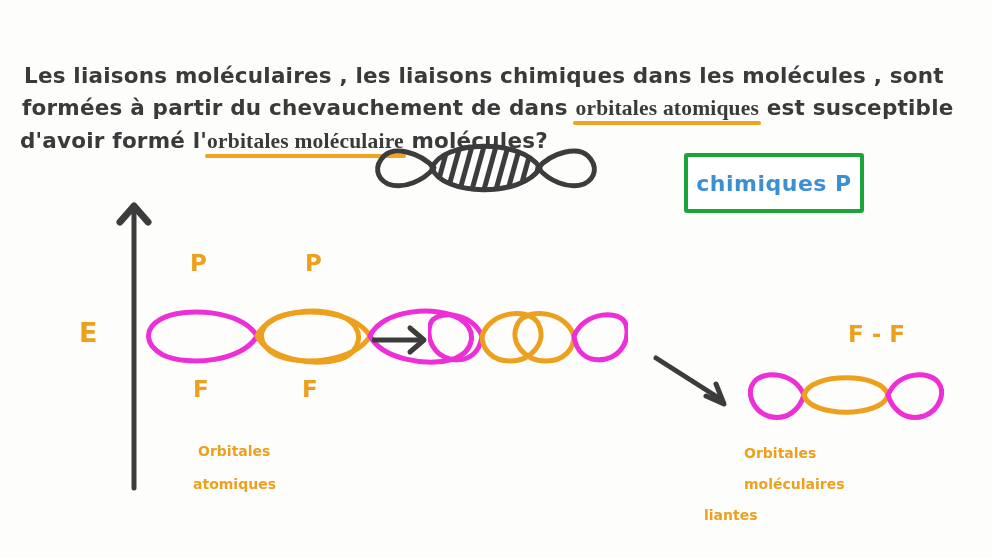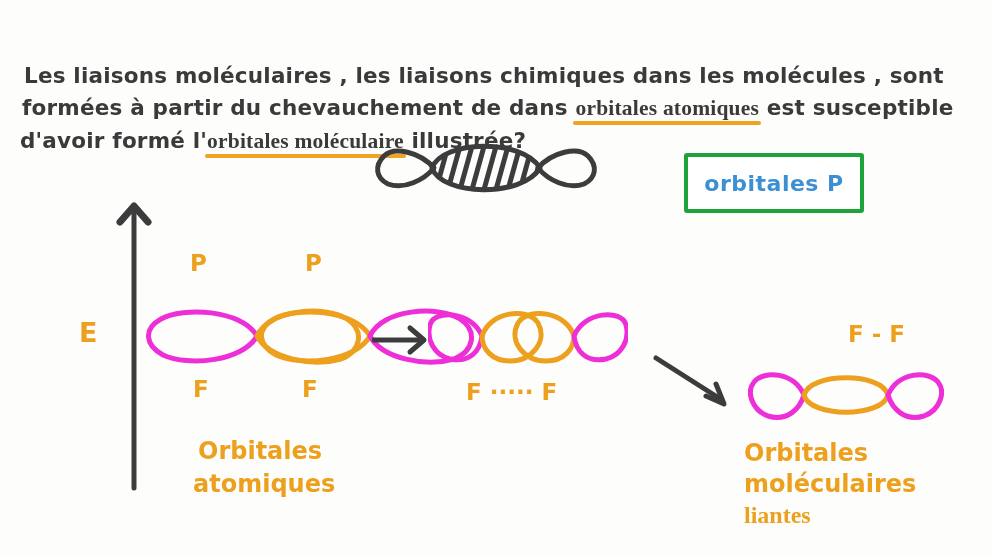--- a/index.html
+++ b/index.html
@@ -86,35 +86,35 @@
   
   .hlabel {
     position: absolute;
     font-family: "DejaVu Sans", sans-serif;
     font-weight: 700;
     color: #eda01e;
     white-space: pre;
     line-height: 29px;
   }
   .hlabel.big   { font-size: 23px; }
-  .hlabel.mid   { font-size: 24px; }
+  .hlabel.mid   { font-size: 14px; }
   .hlabel.axis  { font-size: 27px; color: #eda01e; }
 
   svg { display: block; }
   .sv { position: absolute; }
 </style>
 </head>
 <body style="background: rgb(253, 253, 252);">
 
 <div id="board">
 
   <div class="question">
     <div class="qline l1">Les liaisons moléculaires , les liaisons chimiques dans les molécules , sont</div>
     <div class="qline l2"><span>formées à partir du chevauchement de dans </span><span class="uline" style="--ul: #efa321;">orbitales atomiques</span><span> est susceptible</span></div>
-    <div class="qline l3"><span>d'avoir formé l'</span><span class="uline" style="--ul: #efa321;">orbitales moléculaire</span><span> illustrée?</span></div>
+    <div class="qline l3"><span>d'avoir formé l'</span><span class="uline" style="--ul: #efa321;">orbitales moléculaire</span><span> molécules?</span></div>
   </div>
 
   <svg class="sv" style="left:372px; top:132px;" width="240" height="72" viewBox="0 0 240 72">
     <defs>
       <clipPath id="lobeClip">
         <path d="M60 36 C 70 8, 150 6, 168 36 C 150 66, 70 64, 60 36 Z"></path>
       </clipPath>
     </defs>
 
     <path d="M62 36 C 48 20, 22 14, 12 24 C 2 34, 4 46, 16 52 C 32 58, 52 48, 62 36 Z" fill="none" stroke="#3c3c3c" stroke-width="5" stroke-linejoin="round"></path>
@@ -130,21 +130,21 @@
       <line x1="96" y1="72" x2="116" y2="0"></line>
       <line x1="108" y1="72" x2="128" y2="0"></line>
       <line x1="120" y1="72" x2="140" y2="0"></line>
       <line x1="132" y1="72" x2="152" y2="0"></line>
       <line x1="144" y1="72" x2="164" y2="0"></line>
       <line x1="156" y1="72" x2="176" y2="0"></line>
     </g>
   </svg>
 
   <div class="answer-box">
-    <span class="answer-text">orbitales P</span>
+    <span class="answer-text">chimiques P</span>
   </div>
 
   <svg class="sv" style="left:112px; top:196px;" width="46" height="300" viewBox="0 0 46 300">
     <line x1="22" y1="292" x2="22" y2="16" stroke="#3c3c3c" stroke-width="5" stroke-linecap="round"></line>
     <polyline points="8,26 22,10 36,26" fill="none" stroke="#3c3c3c" stroke-width="7" stroke-linecap="round" stroke-linejoin="round"></polyline>
   </svg>
   <div class="hlabel axis" style="left:79px; top:318px;">E</div>
 
   <div class="hlabel big" style="left:190px; top:249px;">P</div>
   <div class="hlabel big" style="left:305px; top:249px;">P</div>
@@ -178,36 +178,35 @@
 
     <path d="M54 31 C 44 6, 6 4, 2 20 C -2 34, 6 50, 22 54 C 42 58, 52 46, 54 31 Z" fill="none" stroke="#ee2fd8" stroke-width="5" stroke-linejoin="round"></path>
 
     <path d="M54 31 C 62 6, 100 2, 110 18 C 120 36, 104 56, 82 56 C 64 56, 54 44, 54 31 Z" fill="none" stroke="#eda01e" stroke-width="5" stroke-linejoin="round"></path>
 
     <path d="M146 31 C 138 6, 100 2, 90 18 C 80 36, 96 56, 118 56 C 136 56, 146 44, 146 31 Z" fill="none" stroke="#eda01e" stroke-width="5" stroke-linejoin="round"></path>
 
     <path d="M146 31 C 156 6, 194 4, 198 20 C 202 34, 194 50, 178 54 C 158 58, 148 46, 146 31 Z" fill="none" stroke="#ee2fd8" stroke-width="5" stroke-linejoin="round"></path>
   </svg>
 
-  <div class="hlabel big" style="left:466px; top:378px;">F ····· F</div>
 
 
   <svg class="sv" style="left:650px; top:352px;" width="92" height="60" viewBox="0 0 92 60">
     <line x1="6" y1="6" x2="72" y2="48" stroke="#3c3c3c" stroke-width="5" stroke-linecap="round"></line>
     <polyline points="56,44 74,52 66,32" fill="none" stroke="#3c3c3c" stroke-width="5" stroke-linecap="round" stroke-linejoin="round"></polyline>
   </svg>
 
   <div class="hlabel big" style="left:808px; top:320px;margin-left:40px;">F - F</div>
 
   <svg class="sv" style="left:748px; top:366px;" width="196" height="58" viewBox="0 0 196 58">
 
     <path d="M56 29 C 46 6, 16 4, 6 16 C -2 26, 4 44, 20 50 C 40 56, 52 42, 56 29 Z" fill="none" stroke="#ee2fd8" stroke-width="5" stroke-linejoin="round"></path>
 
     <path d="M56 29 C 62 6, 134 6, 140 29 C 134 52, 62 52, 56 29 Z" fill="none" stroke="#eda01e" stroke-width="5" stroke-linejoin="round"></path>
 
     <path d="M140 29 C 150 6, 180 4, 190 16 C 198 26, 192 44, 176 50 C 156 56, 144 42, 140 29 Z" fill="none" stroke="#ee2fd8" stroke-width="5" stroke-linejoin="round"></path>
   </svg>
 
   <div class="hlabel mid" style="left:744px; top:439px;">Orbitales</div>
   <div class="hlabel mid" style="left:744px; top:470px;">moléculaires</div>
-  <div class="hlabel mid" style="left:744px; top:501px;font-family:Liberation Serif, serif;">liantes</div>
+  <div class="hlabel mid" style="left:704px; top:501px;">liantes</div>
 
 </div>
 
 </body></html>

